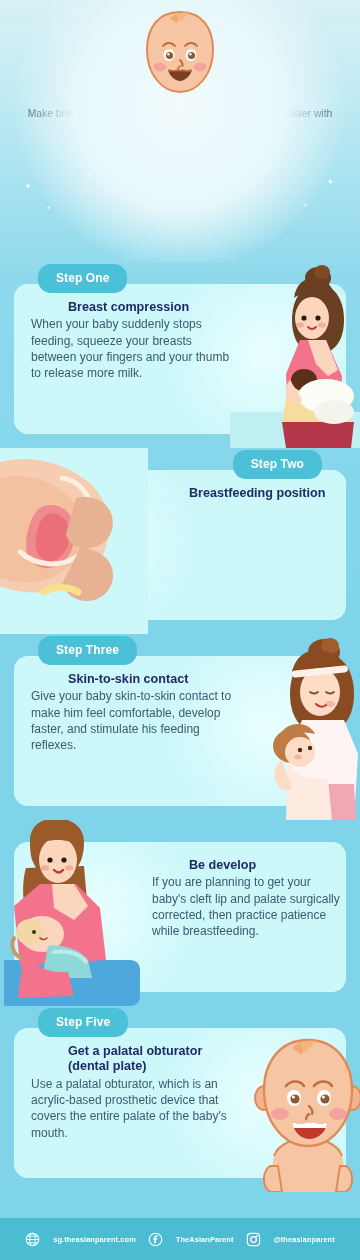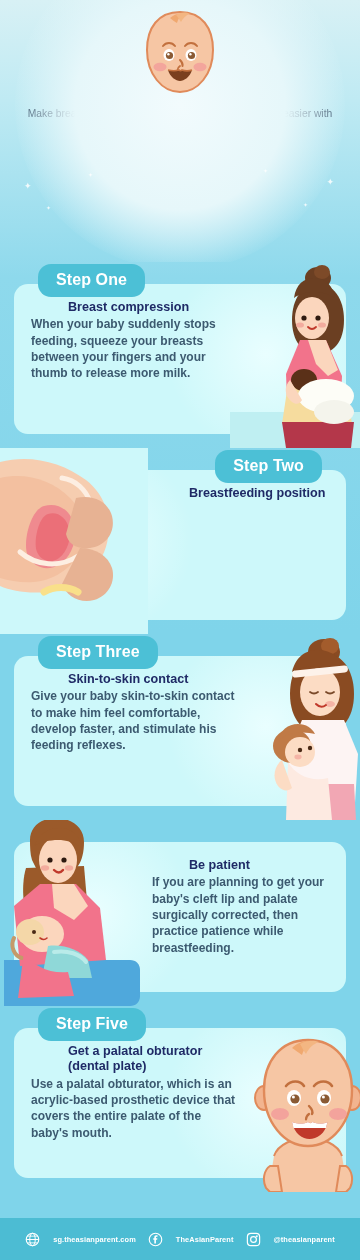--- a/index.html
+++ b/index.html
@@ -89,21 +89,21 @@
     border-radius: 50%;
     background: radial-gradient(circle, #e9feff 0%, rgba(233,254,255,0) 70%);
     top: -30px;
   }
   .badge {
     position: absolute;
     top: 2px;
     z-index: 5;
     background: #4cc0d6;
     color: #ffffff;
-    font-size: 16px;
+    font-size: 12px;
     font-weight: bold;
     padding: 7px 18px 8px;
     border-radius: 13px;
     letter-spacing: .1px;
     white-space: nowrap;
   }
   .badge.left  { left: 38px; }
   .badge.right { right: 38px; }
 
   .body {
@@ -120,21 +120,20 @@
     font-size: 12.6px;
     font-weight: bold;
     line-height: 1.22;
     margin-bottom: 1px;
     padding-left: 37px;
   }
   .body p {
     color: #3c5a70;
     font-size: 12px;
     line-height: 1.36;
-    font-weight: bold;
   }
 
   .art {
     position: absolute;
     z-index: 3;
     overflow: hidden;
   }
   .art.right { right: 0; top: 0; bottom: 0; width: 130px; }
   .art.left  { left: 0;  top: 0; bottom: 0; width: 148px; }
 
@@ -315,21 +314,21 @@
         <ellipse cx="30" cy="112" rx="14" ry="13" fill="#f4d7a8"></ellipse>
         <circle cx="34" cy="112" r="2" fill="#4a2a16"></circle>
         <path d="M40 118q4 3 7 0" stroke="#c0392b" stroke-width="1.6" fill="none" stroke-linecap="round"></path>
         <path d="M14 118c-4 8 0 18 8 20" stroke="#c49a6a" stroke-width="4" fill="none" stroke-linecap="round"></path>
         <path d="M48 126c16-2 32 4 40 14l4 18H42z" fill="#8fd8d8"></path>
         <path d="M54 132c14-2 26 2 32 10" stroke="#b9ebe9" stroke-width="4" fill="none" stroke-linecap="round"></path>
         <path d="M24 132c8 14 26 22 44 20l6 24-56 2z" fill="#f2738b"></path>
       </svg>
     </div>
     <div class="body right">
-      <h3>Be patient</h3>
+      <h3>Be develop</h3>
       <p>If you are planning to get your baby's cleft lip and palate surgically corrected, then practice patience while breastfeeding.</p>
     </div>
   </div>
 
   <div class="step">
     <div class="card">
       <div class="card-glow" style="right:-20px;"></div>
     </div>
     <div class="badge left">Step Five</div>
     <div class="art right">

